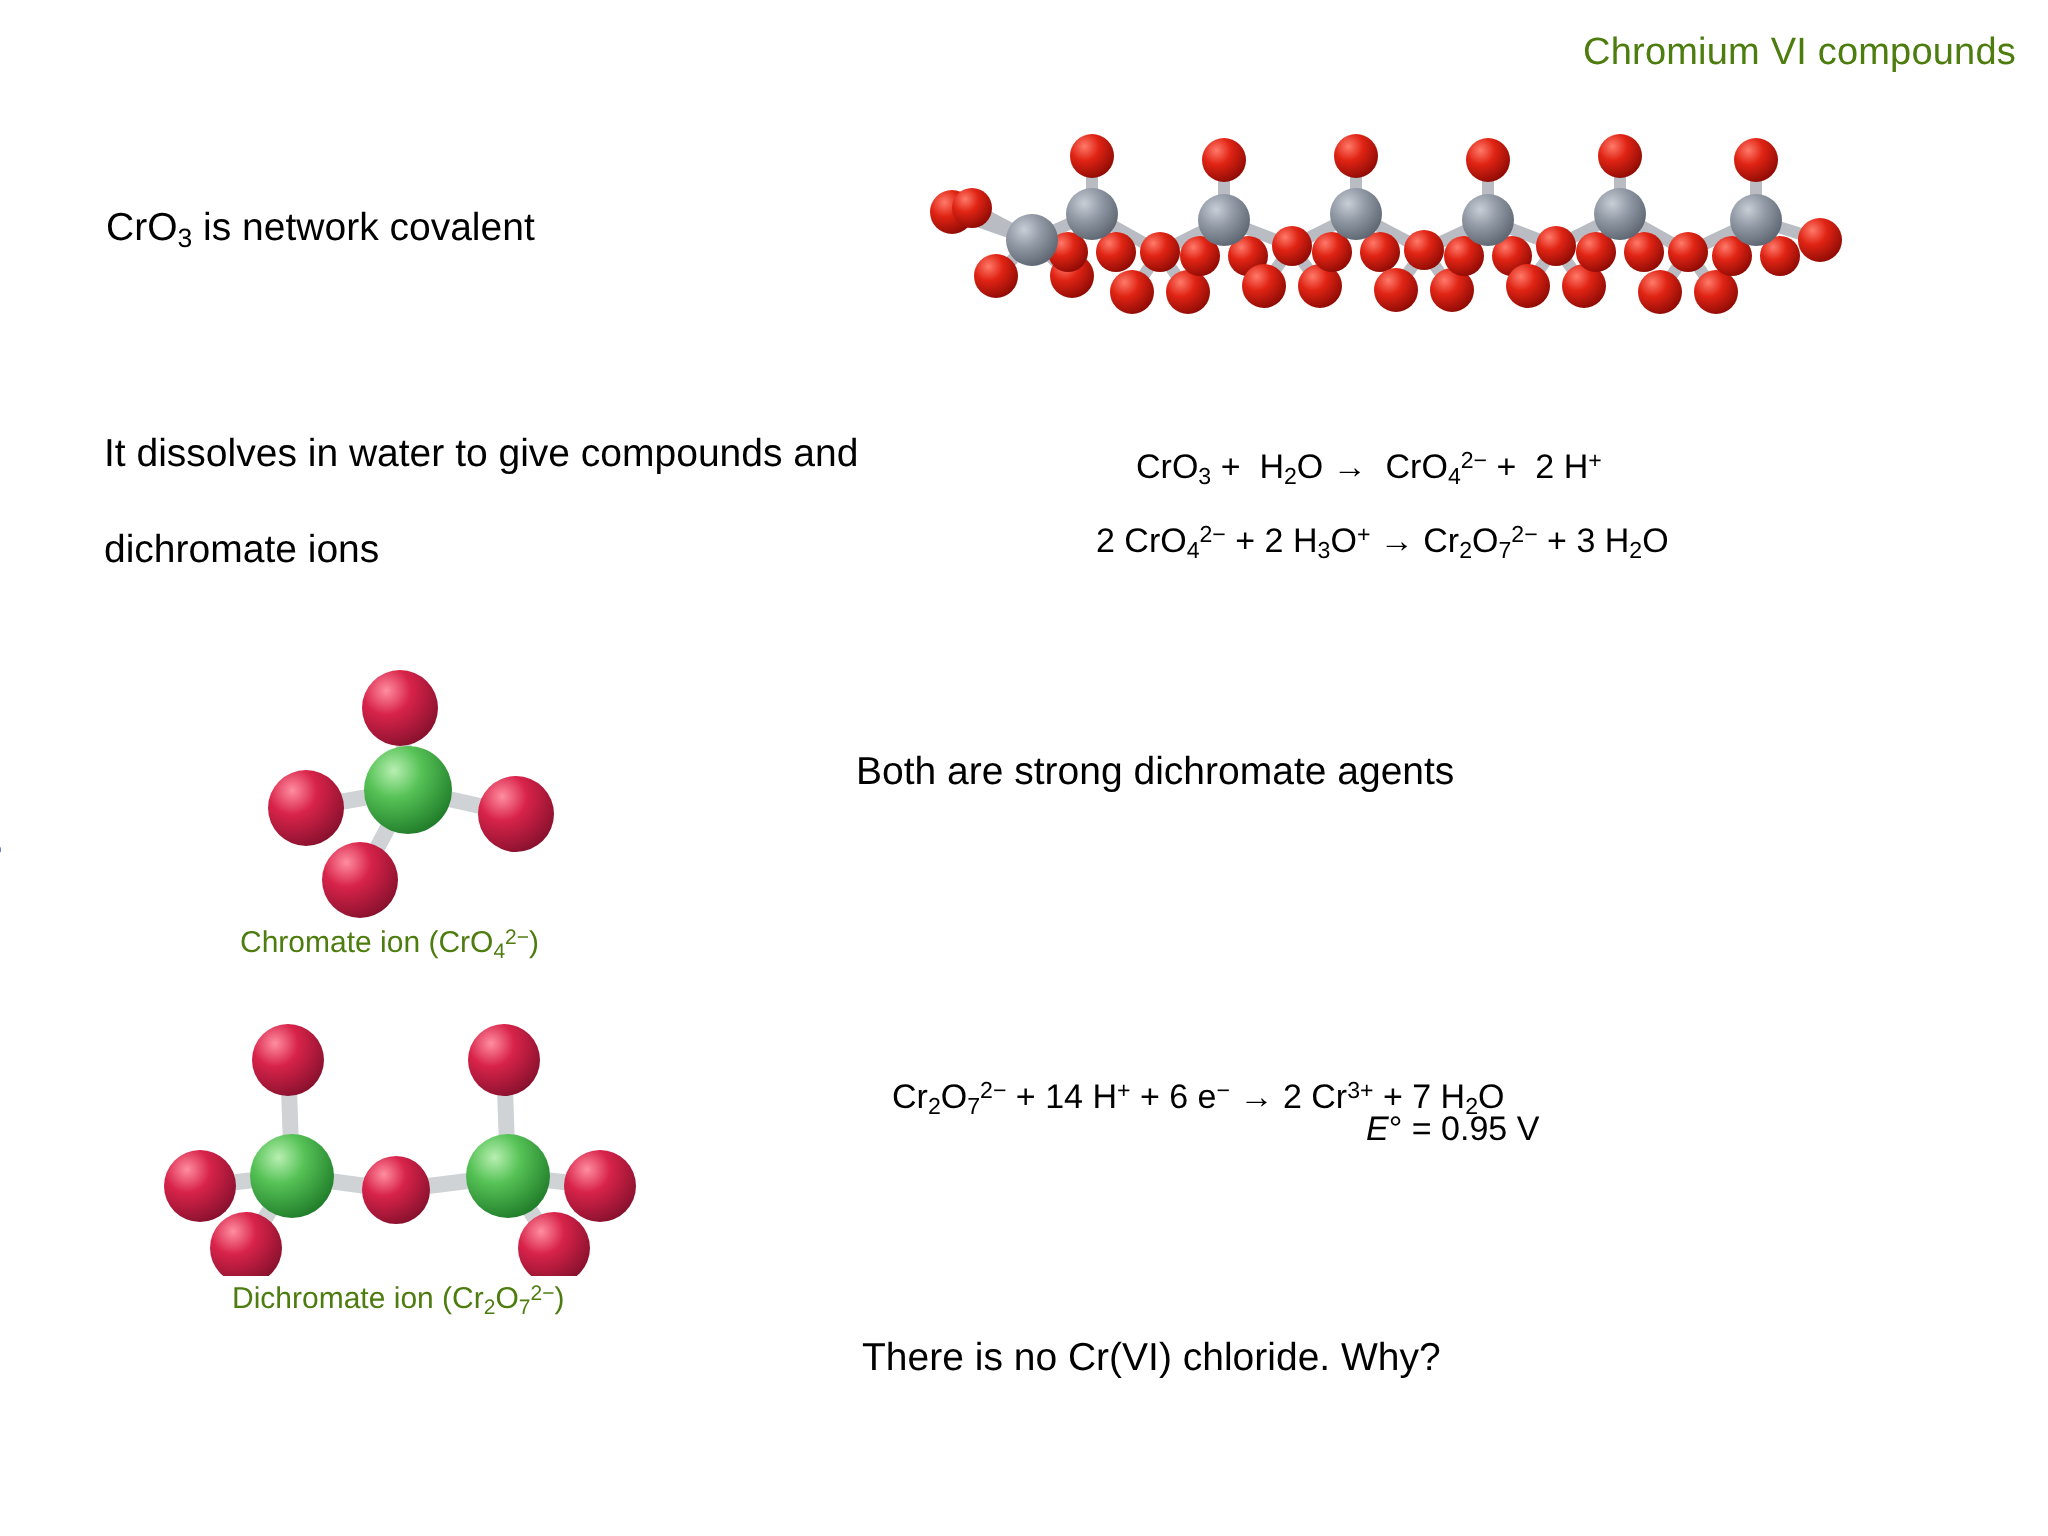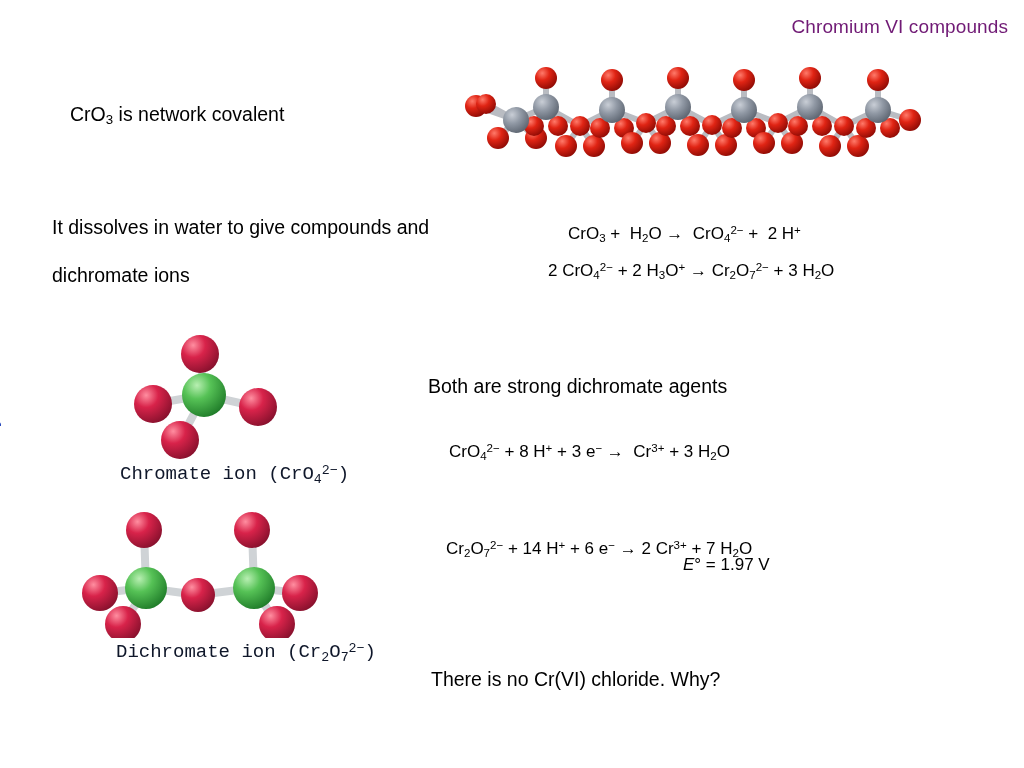--- a/index.html
+++ b/index.html
@@ -16,21 +16,21 @@
     font-family: "Liberation Sans", sans-serif;
     color: #000000;
   }
 
   
   #slide-title {
     position: absolute;
     right: 16px;
     top: 16px;
     font-size: 19px;
-    color: #701a75;
+    color: #4d7c0f;
     white-space: nowrap;
     letter-spacing: 0.1px;
   }
 
   
   #sidebar-label {
     position: absolute;
     left: 2px;
     bottom: 16px;
     font-size: 21px;
@@ -61,59 +61,58 @@
   }
   .eq sup, .body-text sup, .caption sup {
     font-size: 0.68em;
     vertical-align: 0.42em;
   }
   .ital { font-style: italic; }
 
   
   .caption {
     position: absolute;
-    font-family: Liberation Mono, monospace;
-    font-size: 19px;
-    color: #0f172a;
+    font-family: Liberation Sans, sans-serif;
+    font-size: 15px;
+    color: #4d7c0f;
     white-space: nowrap;
   }
   .caption sub { font-size: 0.7em; vertical-align: -0.25em; }
   .caption sup { font-size: 0.7em; vertical-align: 0.4em; }
 
   
   .molecule {
     position: absolute;
   }
   .molecule svg { display: block; }
 </style>
 </head>
 <body>
 
 <div id="slide">
 
   <div id="slide-title">Chromium VI compounds</div>
 
   <div id="sidebar-label">CHEM 114 Fundamental Chemistry</div>
 
-  <div class="body-text" style="left:70px; top:103px;">CrO<sub>3</sub> is network covalent</div>
+  <div class="body-text" style="left:53px; top:103px;">CrO<sub>3</sub> is network covalent</div>
 
   <div class="body-text" style="left:52px; top:216px;">It dissolves in water to give compounds and</div>
   <div class="body-text" style="left:52px; top:264px;">dichromate ions</div>
 
   <div class="eq" style="left:568px; top:224px;">CrO<sub>3</sub> +&nbsp; H<sub>2</sub>O →&nbsp; CrO<sub>4</sub><sup>2−</sup> +&nbsp; 2 H<sup>+</sup></div>
 
   <div class="eq" style="left:548px; top:261px;">2 CrO<sub>4</sub><sup>2−</sup> + 2 H<sub>3</sub>O<sup>+</sup> → Cr<sub>2</sub>O<sub>7</sub><sup>2−</sup> + 3 H<sub>2</sub>O</div>
 
   <div class="body-text" style="left:428px; top:375px;">Both are strong dichromate agents</div>
 
-  <div class="eq" style="left:449px; top:442px;">CrO<sub>4</sub><sup>2−</sup> + 8 H<sup>+</sup> + 3 e<sup>−</sup> →&nbsp; Cr<sup>3+</sup> + 3 H<sub>2</sub>O</div>
 
   <div class="eq" style="left:446px; top:497px;margin-top:42px;">Cr<sub>2</sub>O<sub>7</sub><sup>2−</sup> + 14 H<sup>+</sup> + 6 e<sup>−</sup> → 2 Cr<sup>3+</sup> + 7 H<sub>2</sub>O</div>
 
-  <div class="eq" style="left:683px; top:555px;"><span class="ital">E</span><span>° = 1.97 V</span></div>
+  <div class="eq" style="left:683px; top:555px;"><span class="ital">E</span><span>° = 0.95 V</span></div>
 
   <div class="body-text" style="left:431px; top:668px;">There is no Cr(VI) chloride. Why?</div>
 
   <div class="molecule" style="left:428px; top:50px;">
     <svg width="510" height="115" viewBox="0 0 510 115" aria-hidden="true">
       <defs>
         <radialGradient id="crGrayG" cx="35%" cy="30%" r="75%">
           <stop offset="0%" stop-color="#c9ced6"></stop>
           <stop offset="45%" stop-color="#9199a5"></stop>
           <stop offset="100%" stop-color="#5c6470"></stop>

